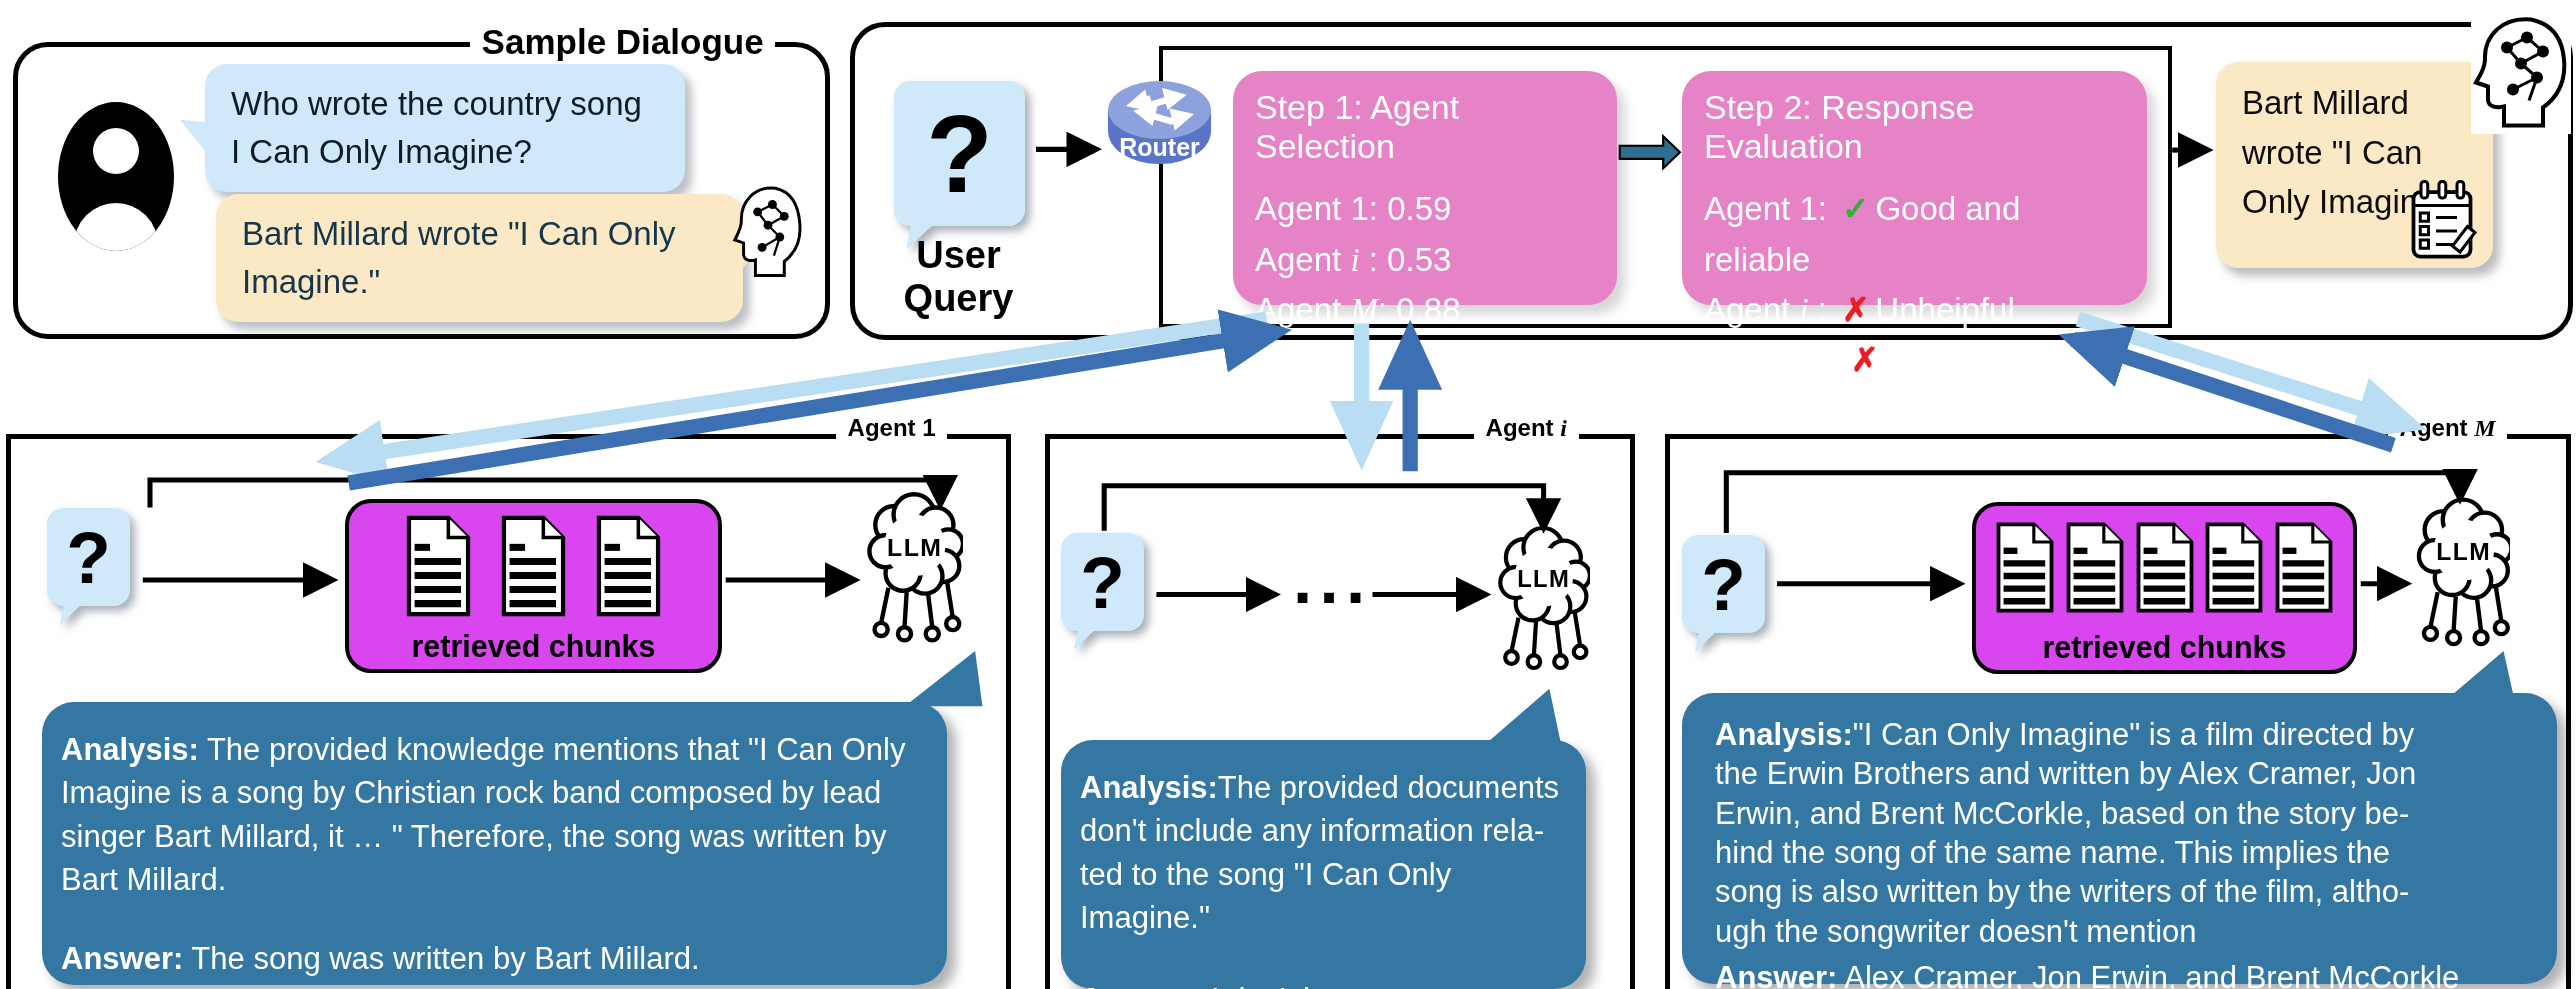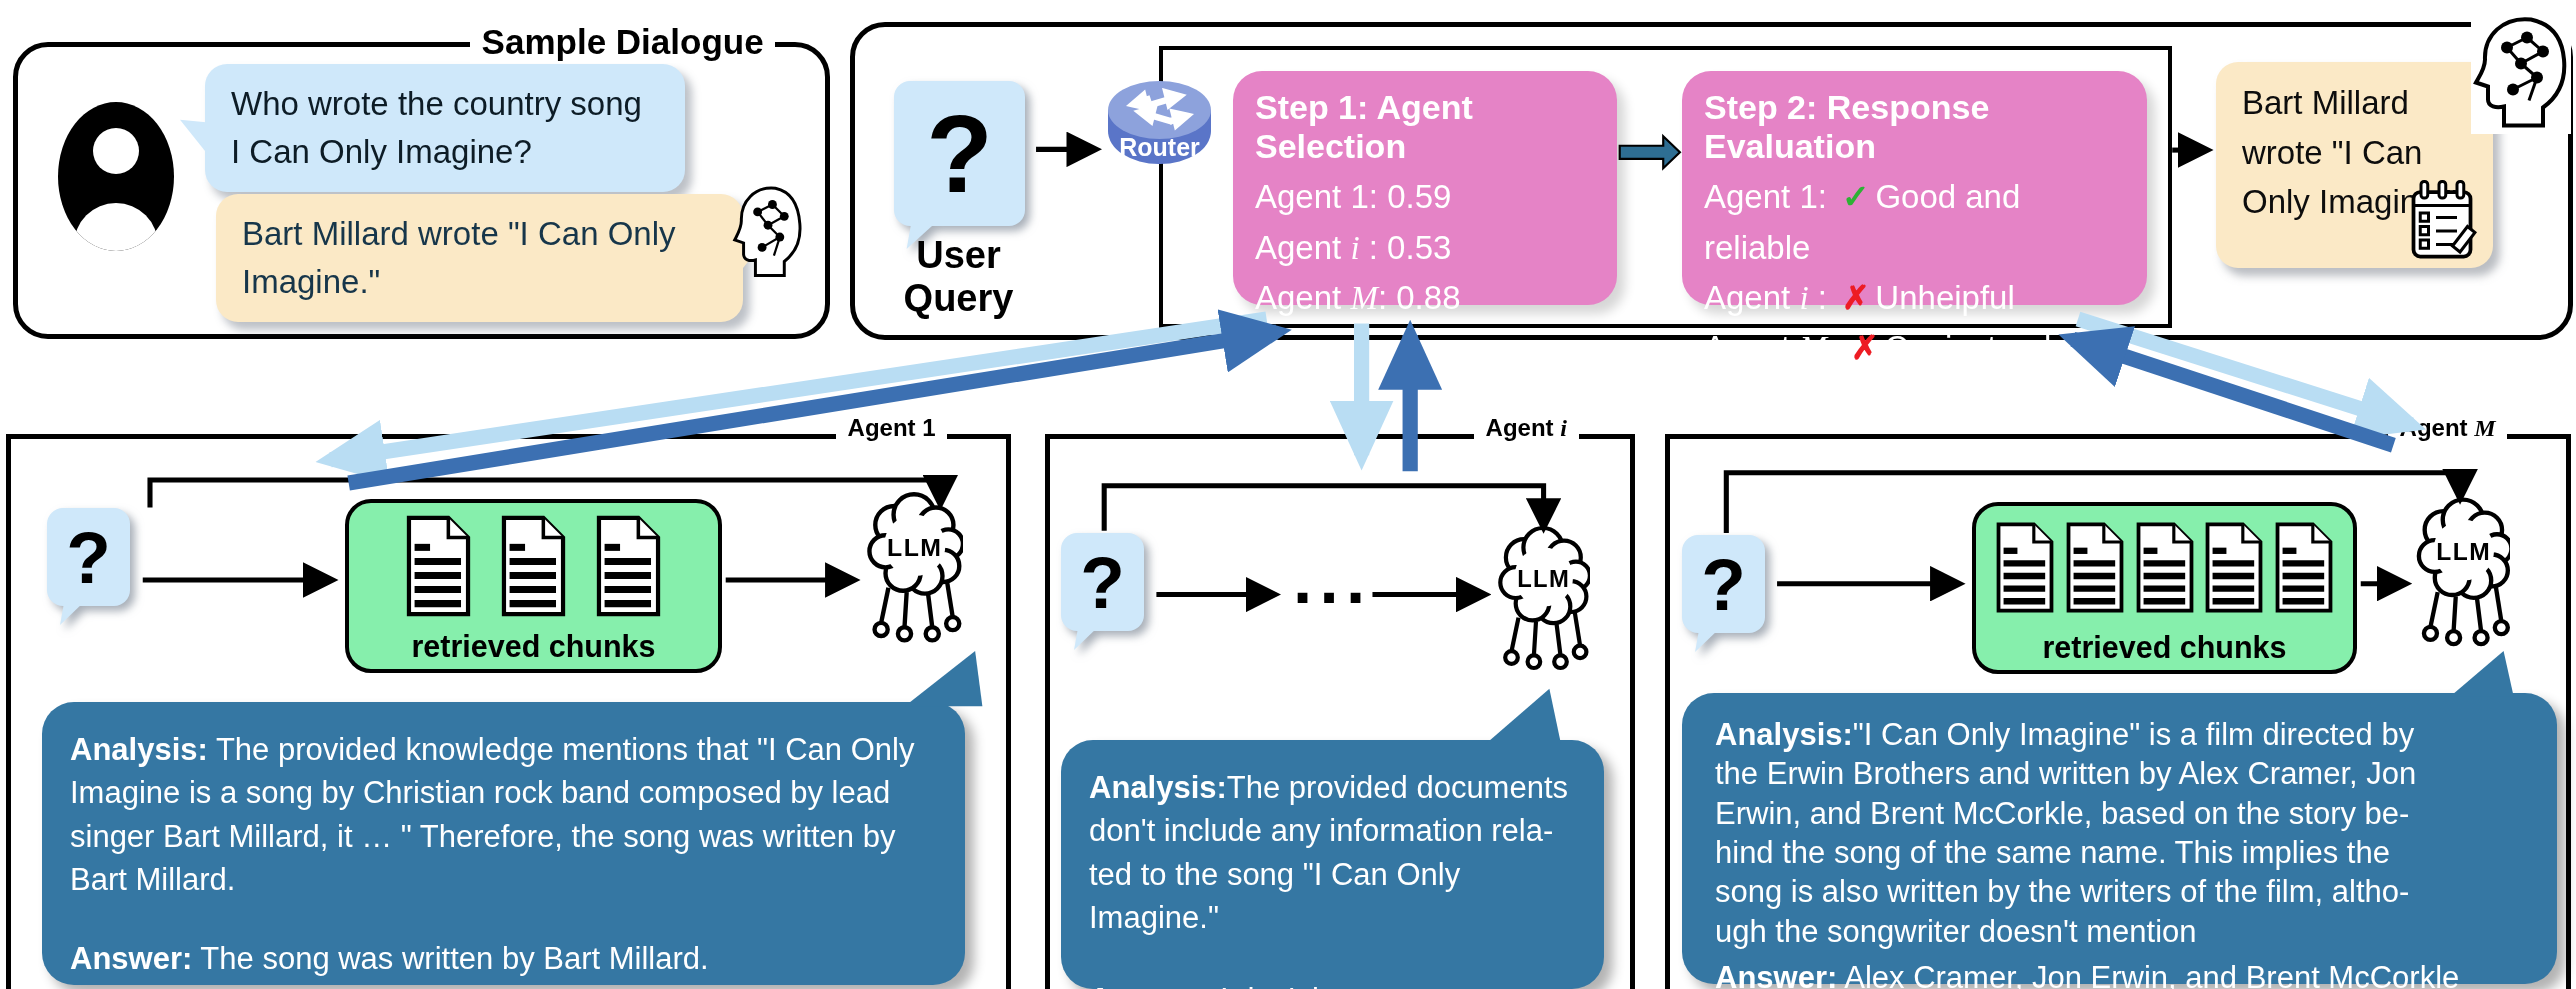--- a/index.html
+++ b/index.html
@@ -25,33 +25,33 @@
   .qbubble{position:absolute;background:var(--lightblue);border-radius:16px;display:flex;
            align-items:center;justify-content:center;
            filter:drop-shadow(5.1px 5.8px 4.4px rgba(96,110,125,.55));}
   .qbubble .q{font-weight:600;}
   .qbubble .qtail{position:absolute;left:14.5px;bottom:-23px;width:0;height:0;
            border-top:27.6px solid var(--lightblue);border-right:25px solid transparent;transform:skewX(-10deg);}
   .qbubble.small .qtail{border-top-width:22px;border-right-width:19px;bottom:-19px;}
   
   .pinkbox{position:absolute;background:var(--pink);border-radius:29px;color:#fff;
            padding:17.4px 22px;box-shadow:7.3px 8.7px 10.2px rgba(0,0,0,.16);z-index:2;}
-  .pinkbox .ptitle{font-size:34px;font-weight:bold;margin-bottom:6px;}
+  .pinkbox .ptitle{font-size:34px;font-weight:normal;margin-bottom:18px;}
   .prow{font-size:33px;line-height:1.52;}
   .mark{font-weight:bold;padding:0 5.8px;}
   .mark.good{color:var(--green);}
   .mark.bad{color:var(--red);}
   
   .steel{position:absolute;background:var(--steel);border-radius:32px;color:#fff;
-         padding:26px 28px;font-size:31px;line-height:1.4;box-shadow:8.7px 8.7px 11.6px rgba(0,0,0,.30);z-index:3;}
+         padding:26px 19px;font-size:31px;line-height:1.4;box-shadow:8.7px 8.7px 11.6px rgba(0,0,0,.30);z-index:3;}
   .prewrap{white-space:pre-line;}
   .blab{font-weight:bold;}
   .ansrow{white-space:pre-line;}
   
-  .chunks{position:absolute;border:4.4px solid #000;border-radius:26px;background:#86efac;
+  .chunks{position:absolute;border:4.4px solid #000;border-radius:26px;background:#d946ef;
           display:flex;align-items:flex-start;justify-content:center;padding-top:11.6px;z-index:2;}
   .chunklabel{position:absolute;bottom:4.4px;left:0;right:0;text-align:center;font-weight:bold;font-size:30.5px;}
   
   .router{position:absolute;z-index:3;}
   .router .rtop{position:absolute;left:0;top:0;width:103px;height:58px;background:var(--routertop);
           border-radius:50%;}
   .router .rbody{position:absolute;left:0;top:29px;width:103px;height:54px;background:var(--routerbody);
           border-radius:0 0 51px 51px / 0 0 33px 33px;}
   .router .rlabel{position:absolute;left:0;top:52px;width:103px;text-align:center;color:#fff;
           font-weight:bold;font-size:25px;}

